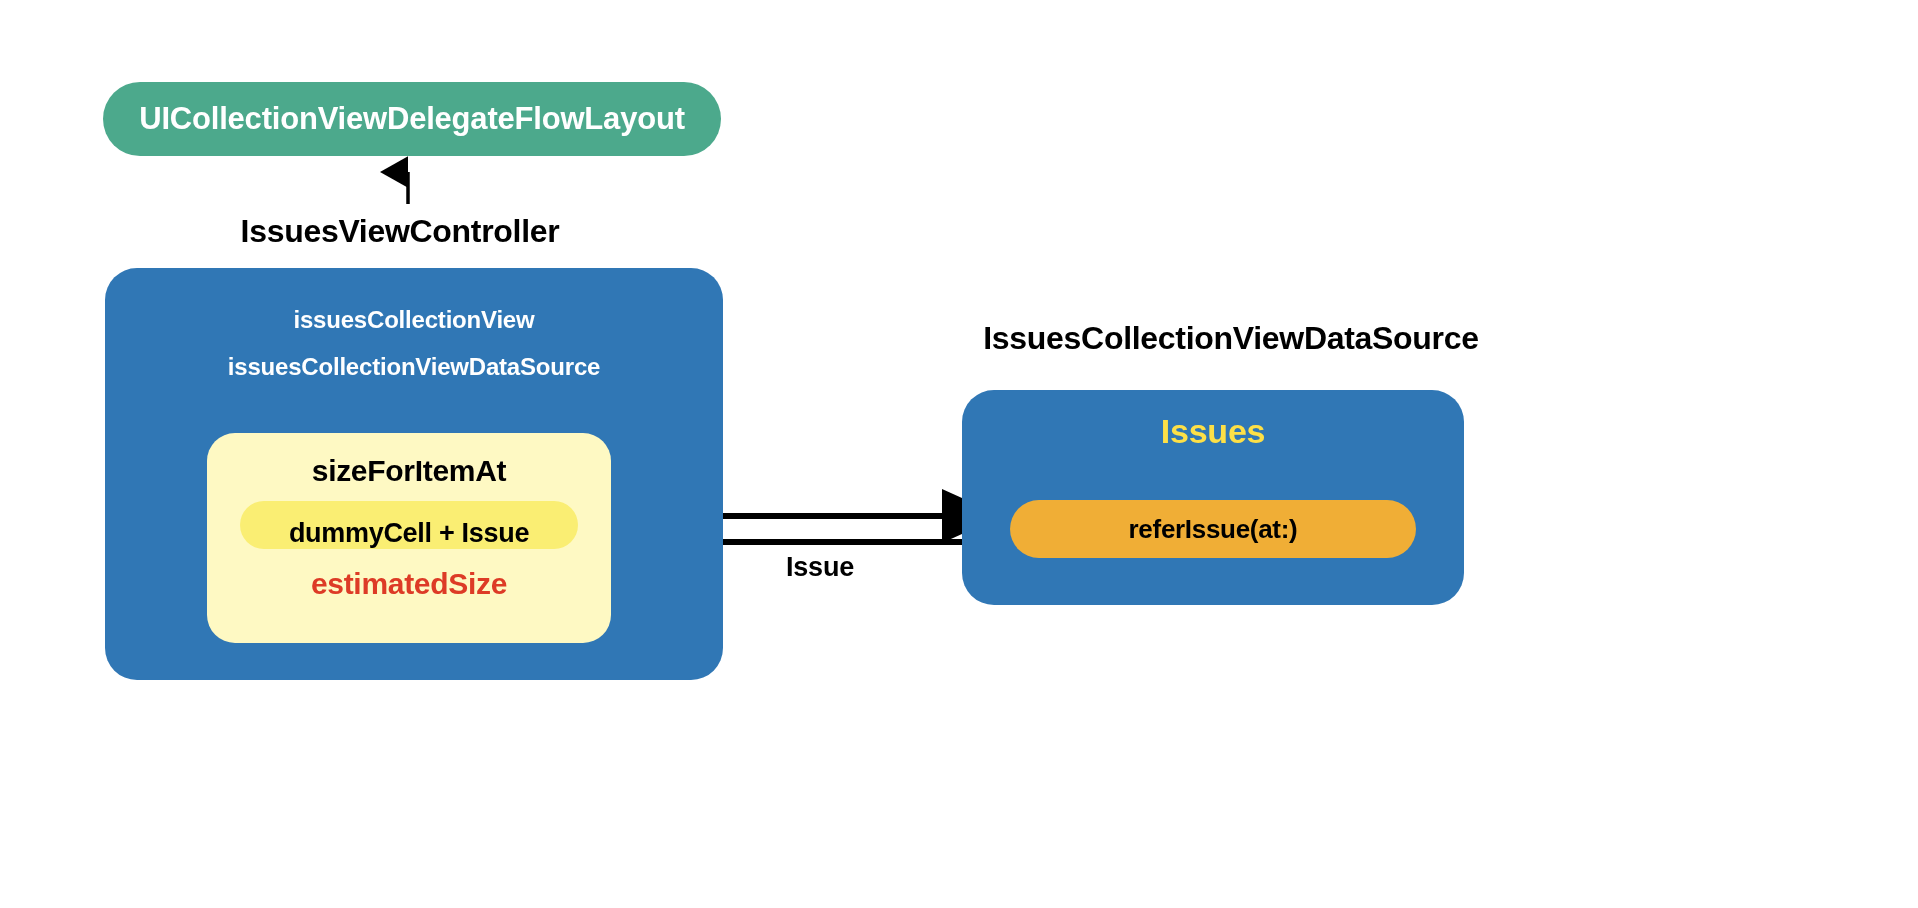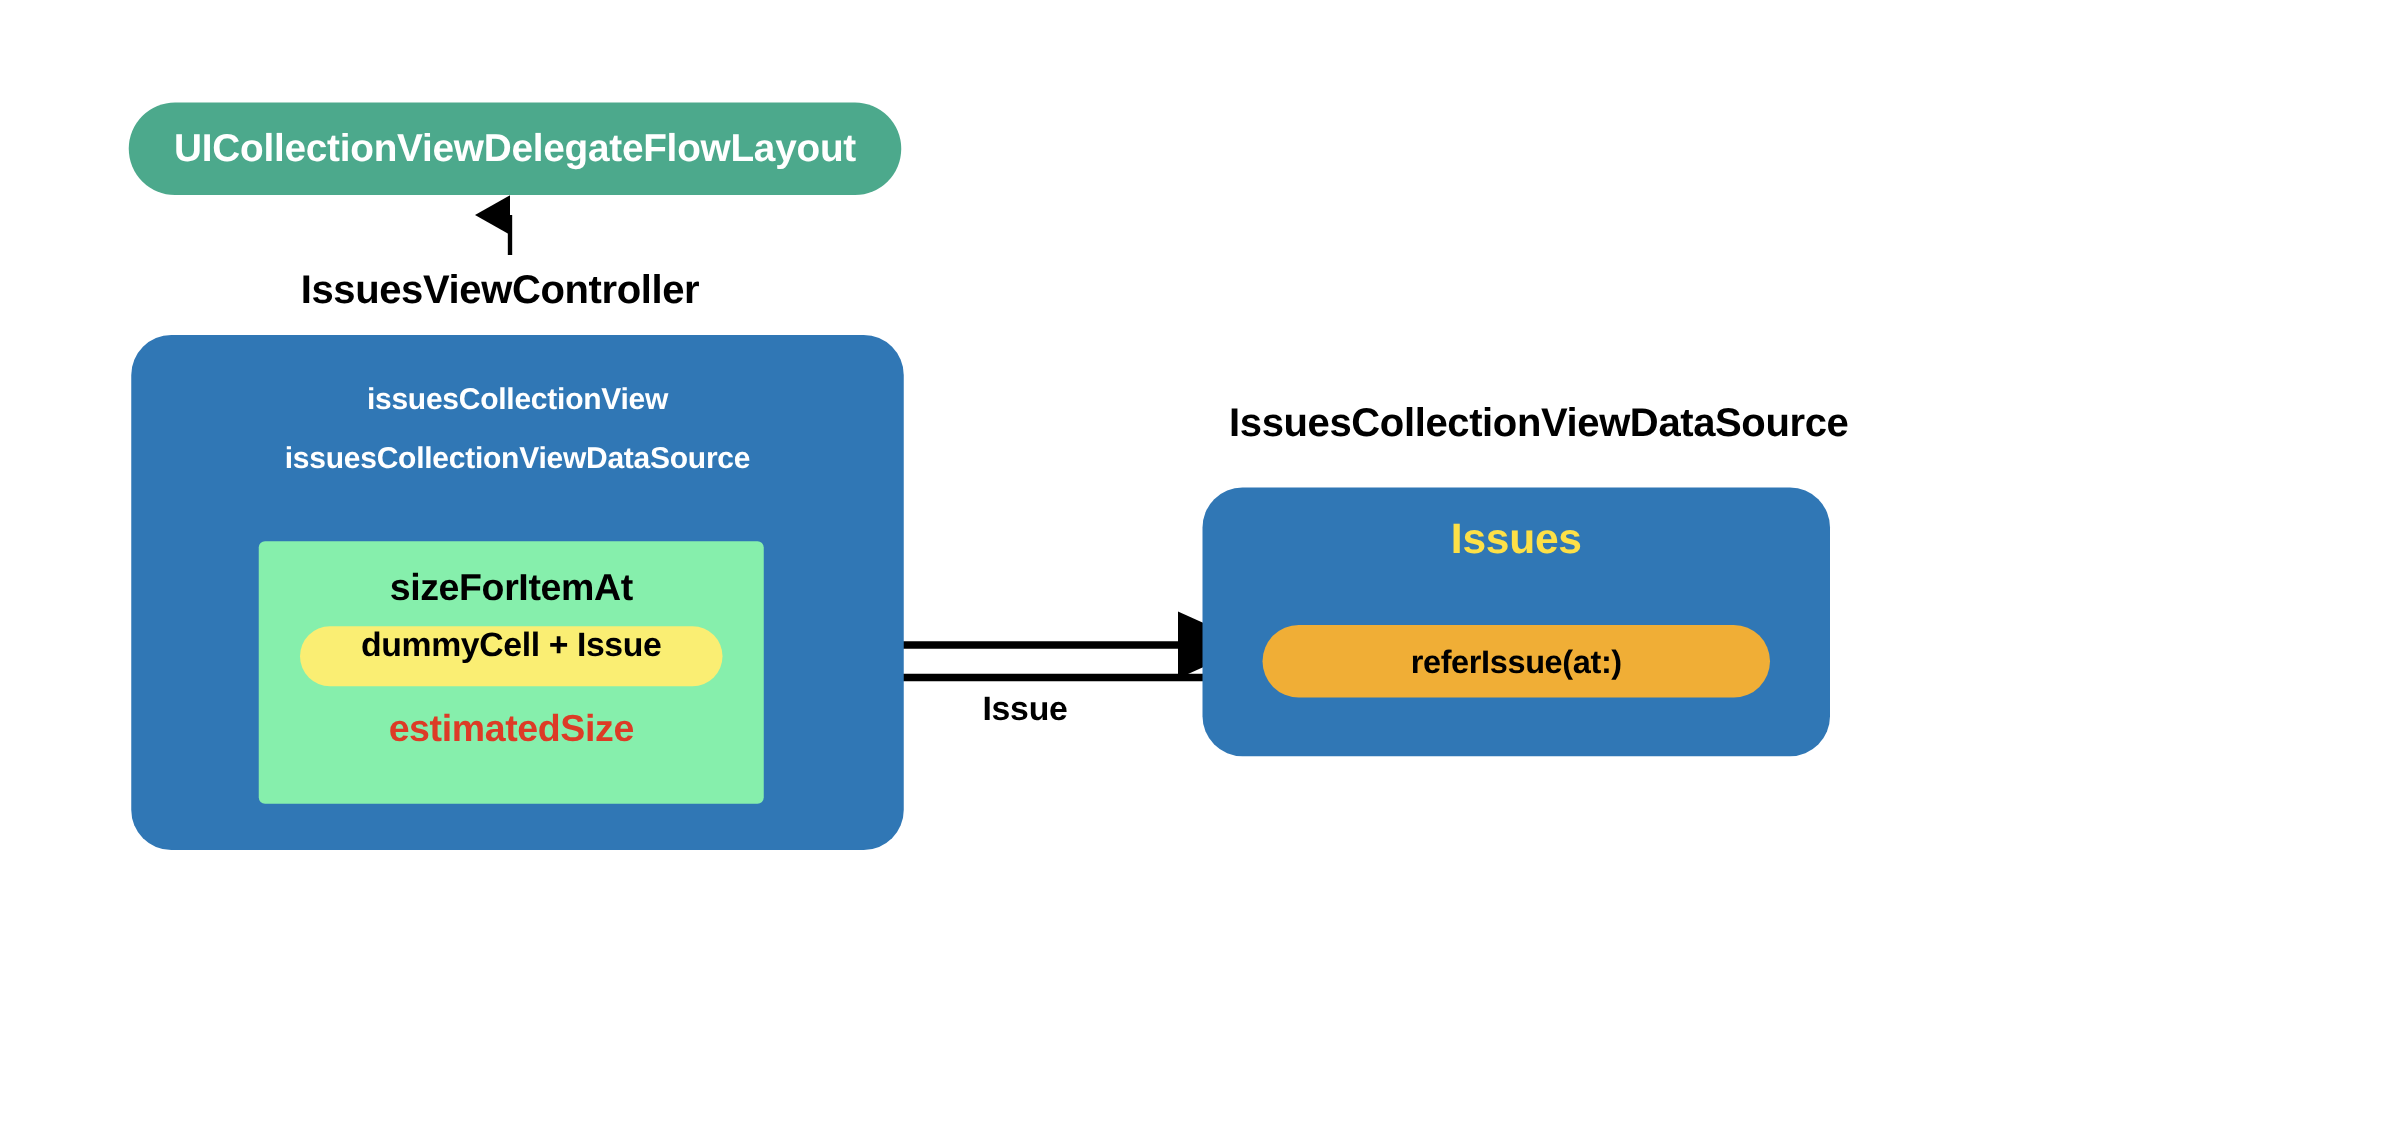--- a/index.html
+++ b/index.html
@@ -71,22 +71,22 @@
   }
   #left-title-1 { margin-top: 38px; }
   #left-title-2 { margin-top: 19px; }
   
   #method-box {
     position: absolute;
     left: 102px;
     top: 165px;
     width: 404px;
     height: 210px;
-    background: #86efac;
-    border-radius: 5px;
+    background: #fef9c3;
+    border-radius: 28px;
     display: flex;
     flex-direction: column;
     align-items: center;
     box-sizing: border-box;
   }
   #method-box .method-title {
     margin-top: 21px;
     color: #000000;
     font-size: 30px;
     font-weight: bold;
@@ -94,21 +94,21 @@
     white-space: nowrap;
   }
   
   #dummy-pill {
     margin-top: 13px;
     width: 338px;
     height: 48px;
     background: #FAEE73;
     border-radius: 24px;
     display: flex;
-    align-items: flex-start;
+    align-items: flex-end;
     justify-content: center;
   }
   #dummy-pill .label {
     color: #000000;
     font-size: 27px;
     font-weight: bold;
     letter-spacing: -0.3px;
     white-space: nowrap;
   }
   #estimated-size {

